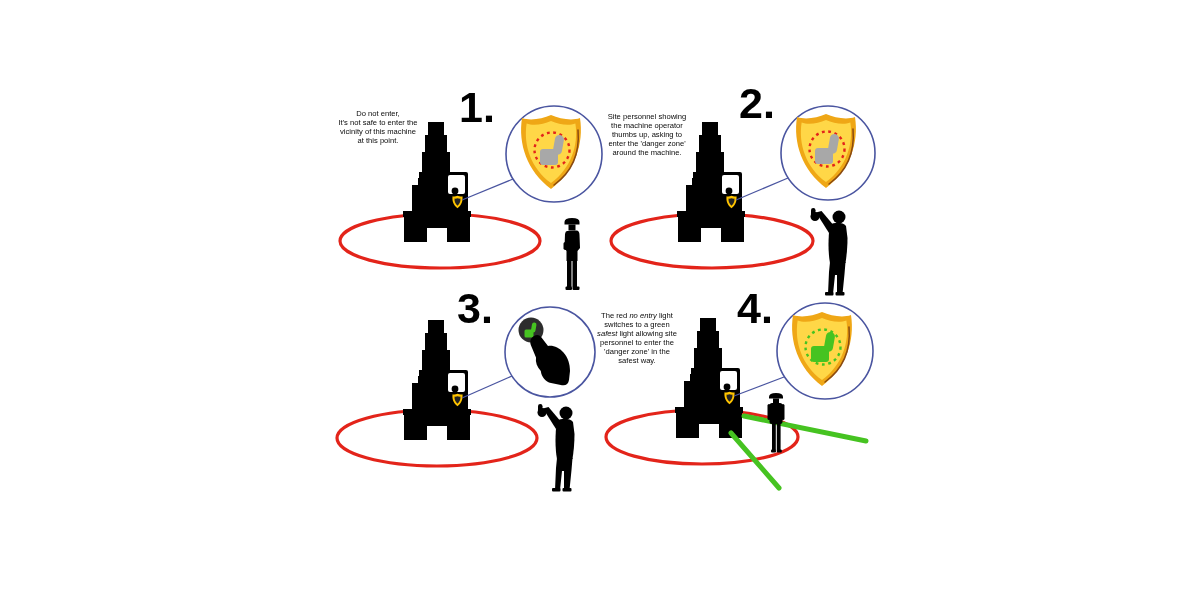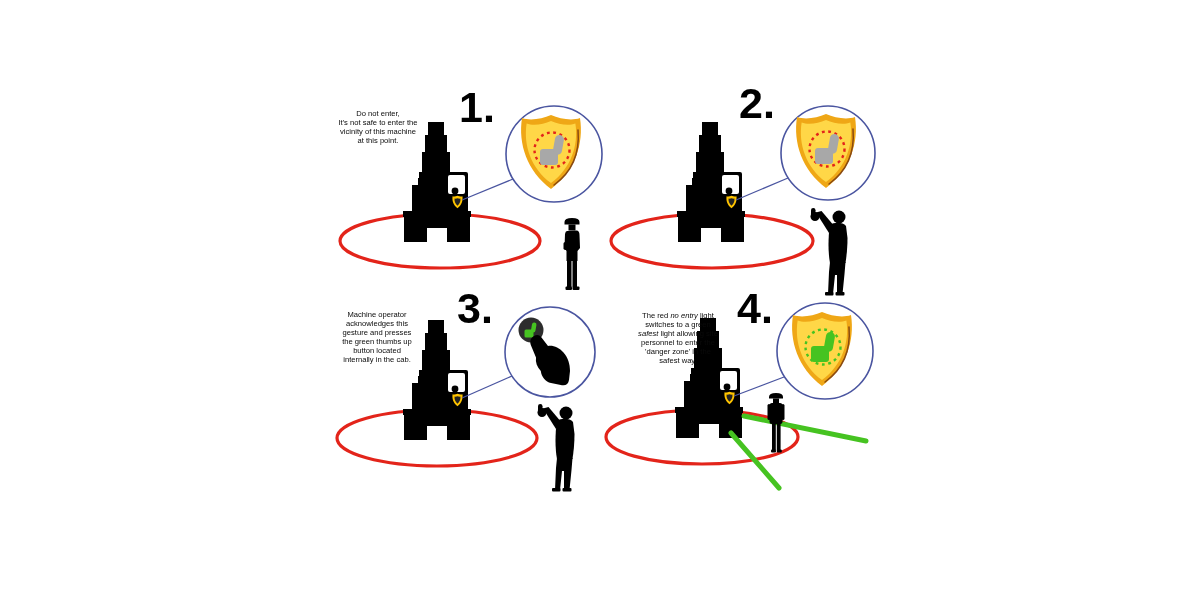--- a/index.html
+++ b/index.html
@@ -153,27 +153,26 @@
         <circle class="dash-green" cx="823" cy="347" r="17.5"></circle>
         <use href="#thumb" class="thumb-green" transform="translate(824,347)"></use>
       </g>
     </g>
   </svg>
 
   <div class="caption" style="left:326px;top:109px">Do not enter,
 It's not safe to enter the
 vicinity of this machine
 at this point.</div>
-  <div class="caption" style="left:325px;top:310px">Machine operator
-acknowledges this
-gesture and presses
-the green thumbs up
-button located
-internally in the cab.</div>
-  <div class="caption" style="left:626px;top:311px"><span>The red </span><span class="it">no entry</span><span> light
+  <div class="caption" style="left:595px;top:112px">Site personnel showing
+the machine operator
+thumbs up, asking to
+enter the 'danger zone'
+around the machine.</div>
+  <div class="caption" style="left:585px;top:311px"><span>The red </span><span class="it">no entry</span><span> light
 switches to a green
 </span><span class="it">safest</span><span> light allowing site
 personnel to enter the
 'danger zone' in the
 safest way.</span></div>
 
   <div class="step-number" style="left:459px;top:86px">1.</div>
   <div class="step-number" style="left:739px;top:82px">2.</div>
   <div class="step-number" style="left:457px;top:287px">3.</div>
   <div class="step-number" style="left:737px;top:287px">4.</div>

